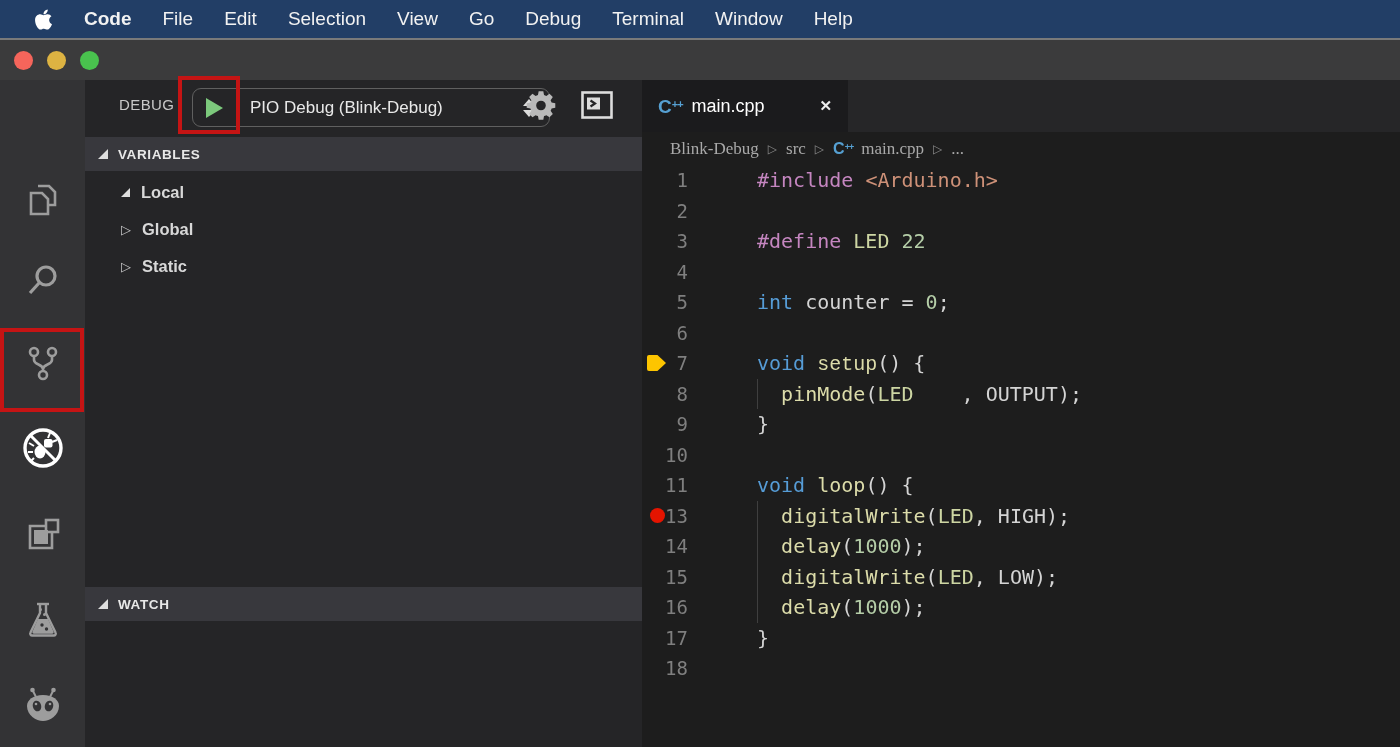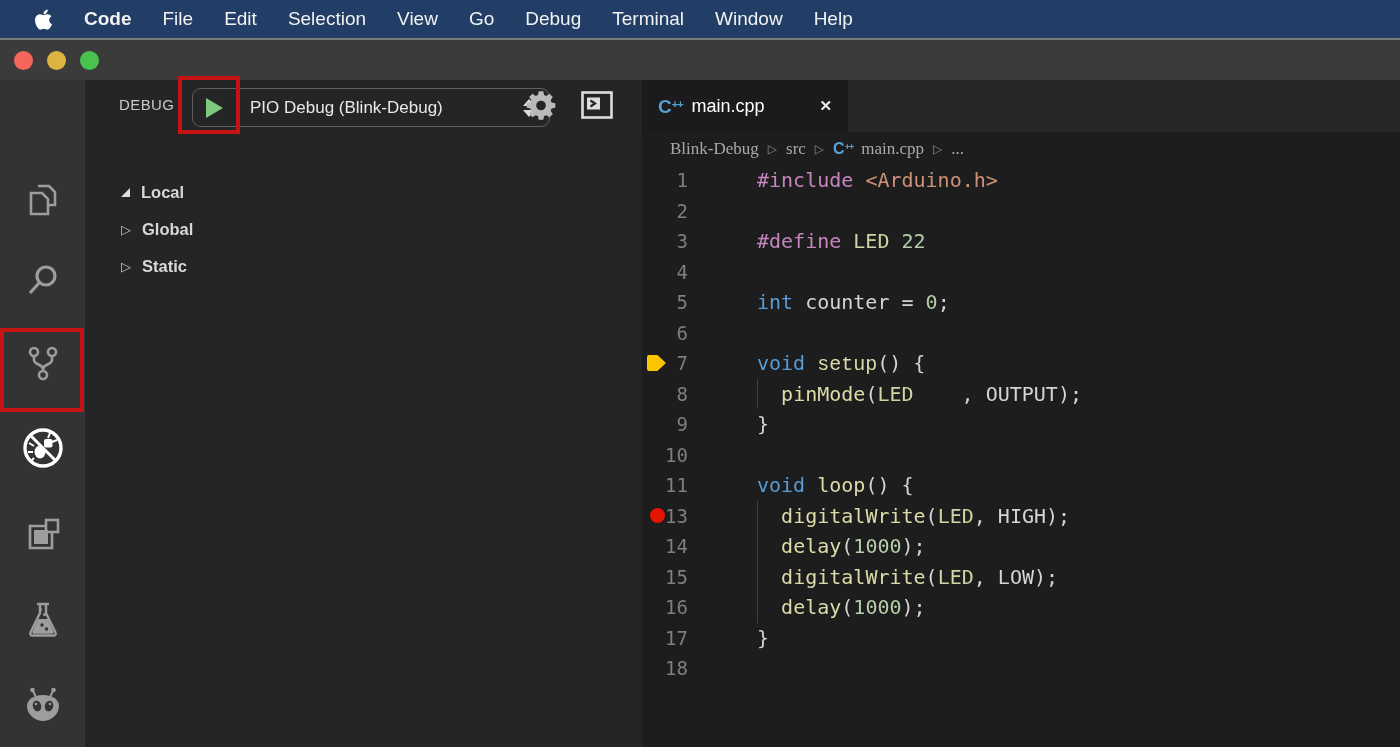--- a/index.html
+++ b/index.html
@@ -211,35 +211,43 @@
       </span>
 
       <span class="console-btn">
         <svg width="32" height="28" viewBox="0 0 32 28">
           <rect x="1.5" y="1.5" width="29" height="25" fill="none" stroke="#dddddd" stroke-width="2.6"></rect>
           <rect x="6" y="6.5" width="13" height="12" fill="#dddddd"></rect>
           <path d="M9.5 9.5 l4.5 3 -4.5 3" stroke="#252527" stroke-width="2.2" fill="none"></path>
         </svg>
       </span>
 
+      <div class="sec" style="top:57px">
+        <span class="tw-exp"></span>
+        <span class="sec-label">VARIABLES</span>
+      </div>
       <div id="var-rows">
           <div class="vrow" style="top: 96px;">
             <span class="tw-exp"></span>
             <span class="vrow-label">Local</span>
           </div>
           <div class="vrow" style="top: 133px;">
             <span class="tw-col">▷</span>
             <span class="vrow-label">Global</span>
           </div>
           <div class="vrow" style="top: 170px;">
             <span class="tw-col">▷</span>
             <span class="vrow-label">Static</span>
           </div>
         </div>
 
+      <div class="sec" style="top:507px">
+        <span class="tw-exp"></span>
+        <span class="sec-label">WATCH</span>
+      </div>
     </div>
 
     <div class="editor">
       <div class="tabbar">
         <div class="tab">
           <span class="cpp-badge">C<span class="pp">++</span></span>
           <span class="tab-label">main.cpp</span>
           <span class="tab-close">✕</span>
         </div>
       </div>

